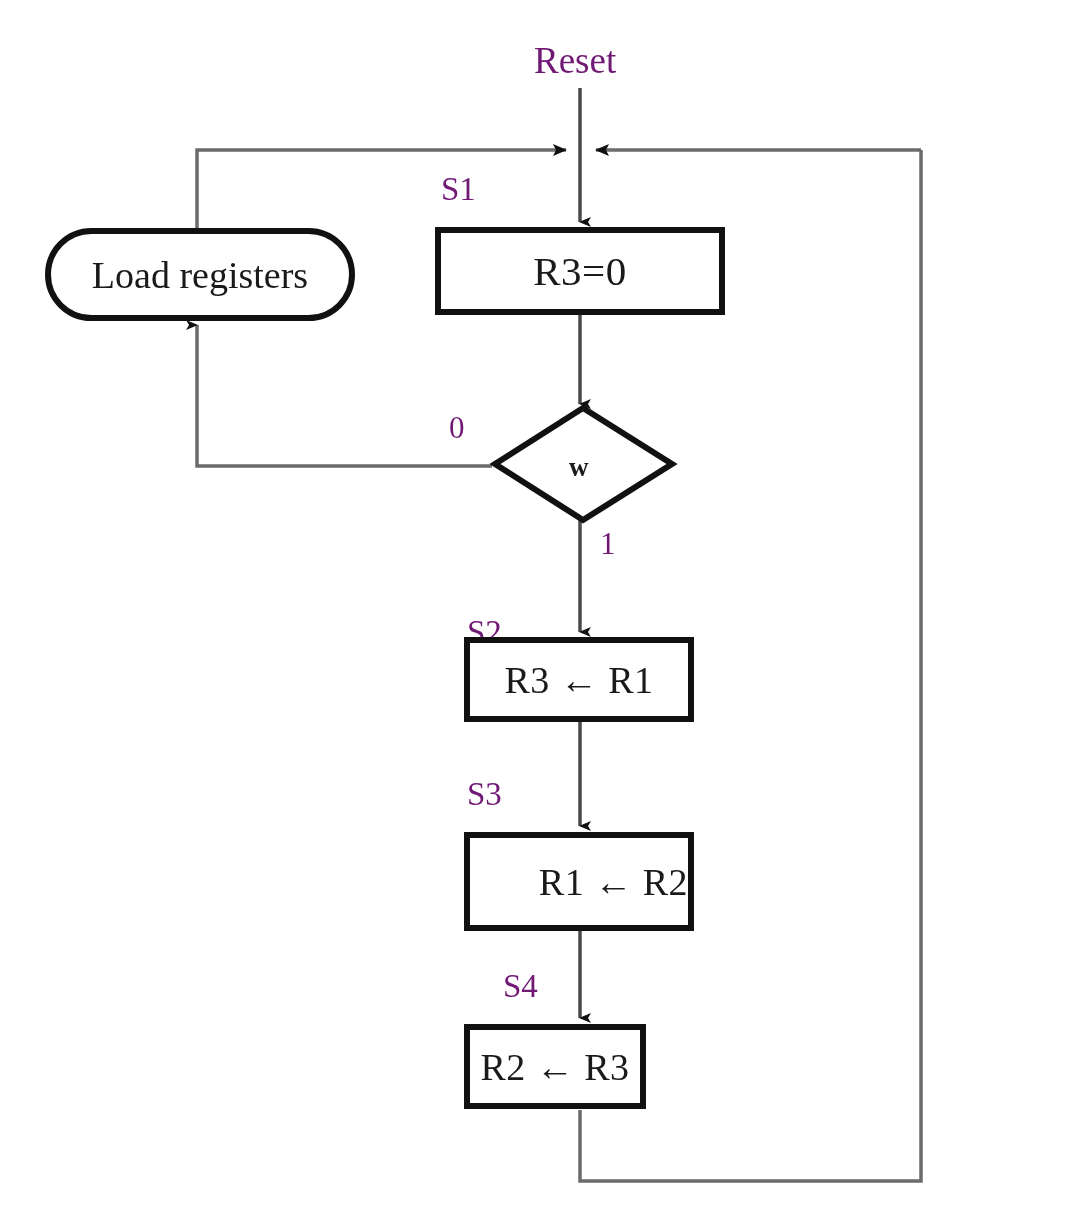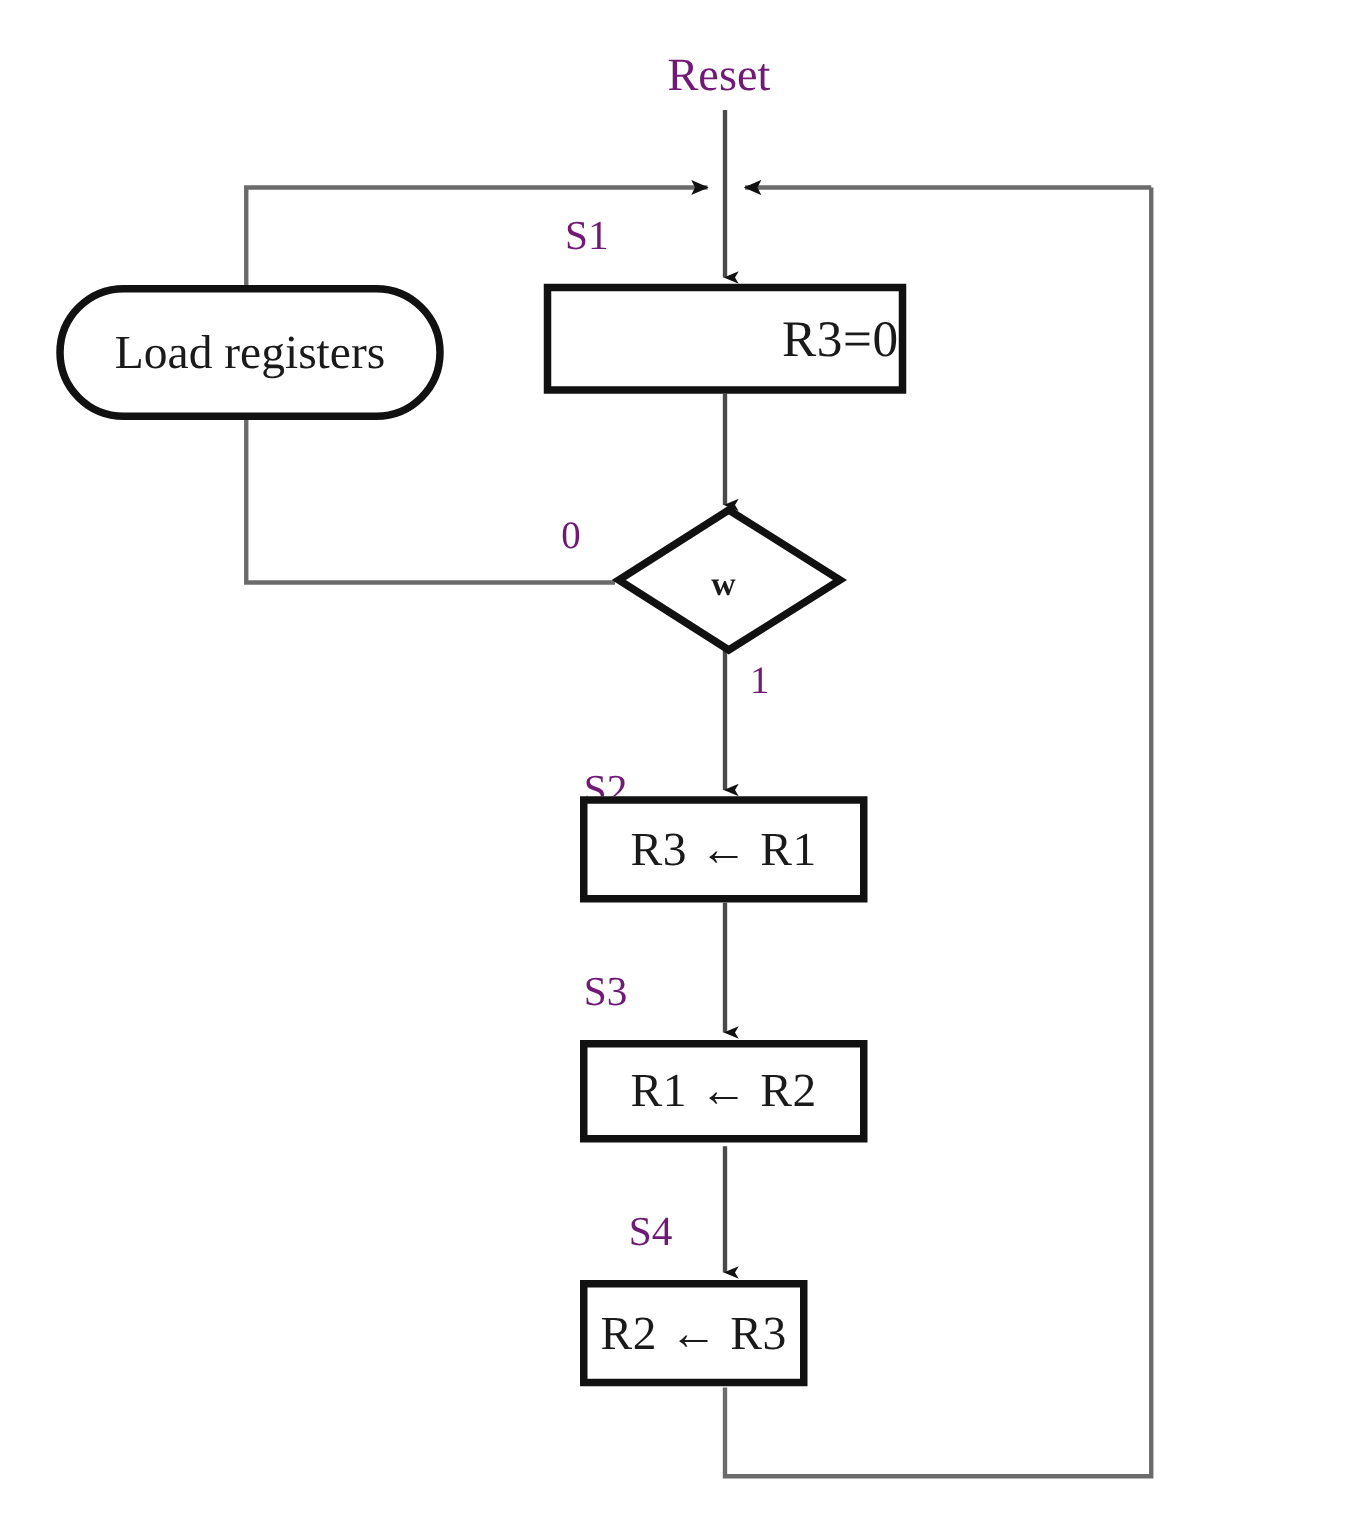--- a/index.html
+++ b/index.html
@@ -107,40 +107,40 @@
 
     <path d="M580,917 L580,1018" stroke="#4a4a4a" stroke-width="3.5" fill="none" marker-end="url(#arrowDown)"></path>
 
     <path d="M580,1110 L580,1181 L921,1181 L921,150" stroke="#6b6b6b" stroke-width="3.5" fill="none"></path>
 
     <polygon points="583,408 672,464 583,520 495,464" fill="#ffffff" stroke="#111111" stroke-width="6" stroke-linejoin="miter"></polygon>
   </svg>
 
   <div class="label reset-label" style="left:534px; top:42px;">Reset</div>
 
-  <div class="node cond-output" style="left:45px; top:228px; width:310px; height:108px;align-items:center;">
+  <div class="node cond-output" style="left:45px; top:228px; width:310px; height:93px;align-items:center;">
     <span>Load registers</span>
   </div>
 
-  <div class="label" style="left:441px; top:173px;margin-left:11px;">S1</div>
-  <div class="node state-box wide" style="left:435px; top:227px; width:290px; height:88px;justify-content:flex-end;">
+  <div class="label" style="left:441px; top:173px;">S1</div>
+  <div class="node state-box wide" style="left:435px; top:227px; width:290px; height:88px;">
     <span>R3=0</span>
   </div>
 
   <div class="diamond-text" style="left:569px; top:452px;">w</div>
   <div class="label small" style="left:449px; top:412px;">0</div>
   <div class="label small" style="left:600px; top:528px;">1</div>
 
   <div class="label" style="left:467px; top:616px;">S2</div>
   <div class="node state-box" style="left:464px; top:637px; width:230px; height:85px;">
     <span>R3 ← R1</span>
   </div>
 
   <div class="label" style="left:467px; top:778px;">S3</div>
-  <div class="node state-box" style="left:464px; top:832px; width:230px; height:82px;">
+  <div class="node state-box" style="left:464px; top:832px; width:230px; height:99px;justify-content:flex-end;">
     <span>R1 ← R2</span>
   </div>
 
   <div class="label" style="left:467px; top:970px;margin-left:36px;">S4</div>
   <div class="node state-box" style="left:464px; top:1024px; width:182px; height:85px;">
     <span>R2 ← R3</span>
   </div>
 
 </div>
 

